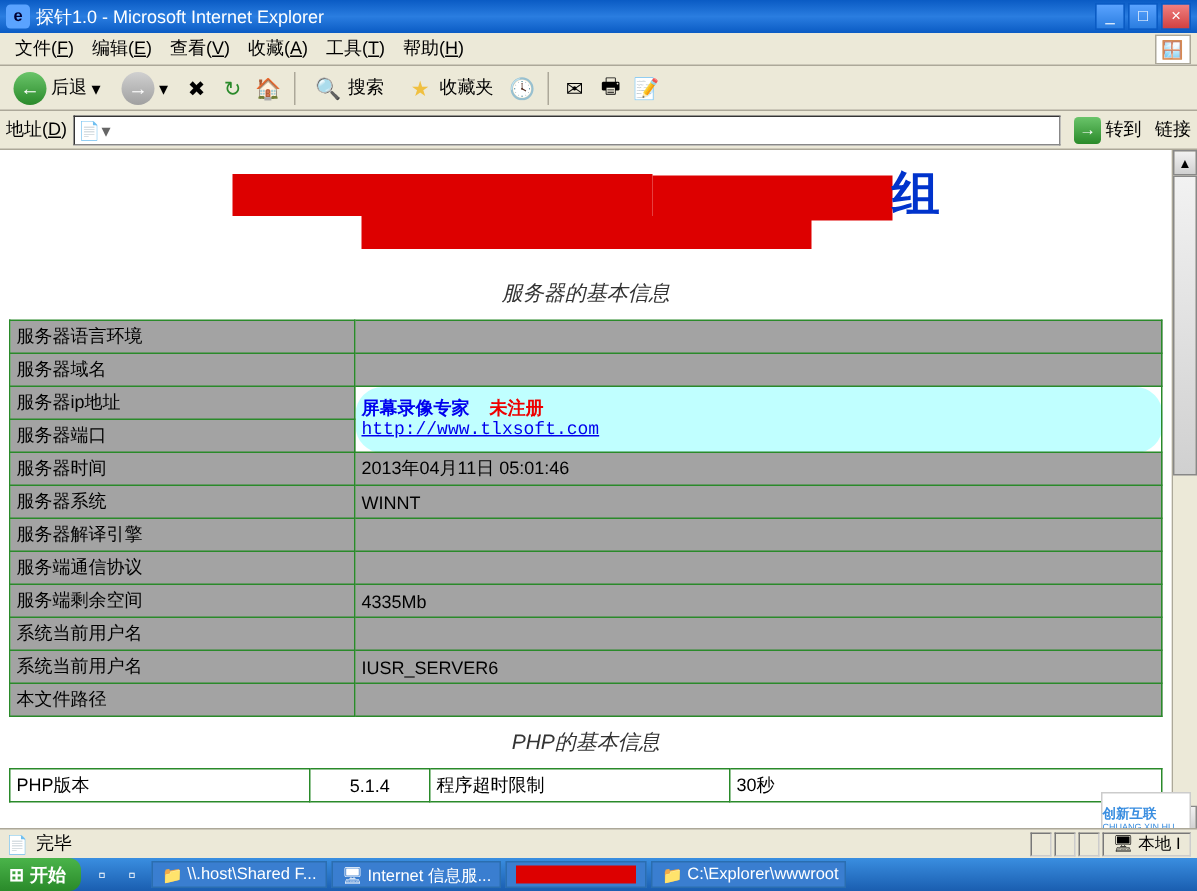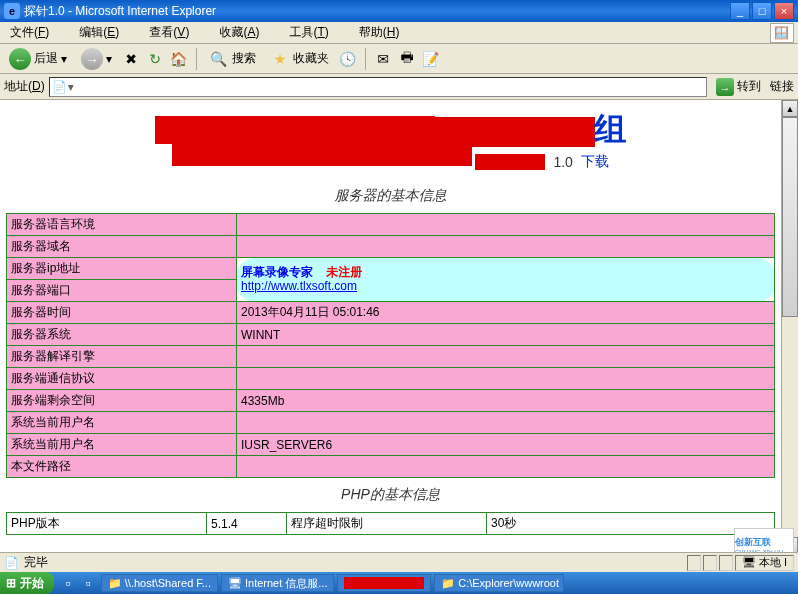--- a/index.html
+++ b/index.html
@@ -4,21 +4,21 @@
 <style>
 * { margin: 0; padding: 0; box-sizing: border-box; font-family: "SimSun", "宋体", sans-serif; }
 body { background: #ece9d8; font-size: 12px; overflow: hidden; width: 798px; height: 594px; }
 .titlebar { background: linear-gradient(to bottom, #0a5bc4, #2a7de0 50%, #0a5bc4); height: 22px; display: flex; align-items: center; color: #fff; padding: 0 4px; justify-content: space-between; }
 .title-left { display: flex; align-items: center; gap: 4px; }
 .ie-icon { width: 16px; height: 16px; background: #5aa3ff; border-radius: 3px; display: inline-flex; align-items: center; justify-content: center; color: #003; font-weight: bold; font-size: 11px; }
 .title-buttons { display: flex; gap: 2px; }
 .title-btn { width: 20px; height: 18px; background: linear-gradient(#5aa3ff, #2a7de0); border: 1px solid #0a5bc4; color: #fff; display: flex; align-items: center; justify-content: center; font-size: 11px; cursor: pointer; }
 .title-btn.close { background: linear-gradient(#f08080, #d04040); }
 .menubar { background: #ece9d8; height: 22px; display: flex; align-items: center; padding: 0 4px; border-bottom: 1px solid #aca899; justify-content: space-between; }
-.menu-items { display: flex; gap: 18px; }
+.menu-items { display: flex; gap: 0; }
 .menu-item { padding: 2px 6px; cursor: pointer; }
 .menu-item u { text-decoration: underline; }
 .win-logo { width: 24px; height: 20px; background: #fff; border: 1px solid #aca899; display: flex; align-items: center; justify-content: center; }
 .win-flag { font-size: 12px; }
 .toolbar { background: #ece9d8; height: 30px; display: flex; align-items: center; padding: 0 4px; border-bottom: 1px solid #aca899; gap: 4px; }
 .tb-btn { display: flex; align-items: center; gap: 3px; padding: 2px 5px; cursor: pointer; }
 .tb-icon { width: 20px; height: 20px; display: inline-flex; align-items: center; justify-content: center; font-size: 14px; }
 .back-circle { width: 22px; height: 22px; border-radius: 50%; background: linear-gradient(#6ac46a, #2a8a2a); color: #fff; display: flex; align-items: center; justify-content: center; font-size: 13px; }
 .fwd-circle { width: 22px; height: 22px; border-radius: 50%; background: linear-gradient(#d0d0d0, #a0a0a0); color: #fff; display: flex; align-items: center; justify-content: center; font-size: 13px; }
 .sep { width: 1px; height: 22px; background: #aca899; margin: 0 3px; }
@@ -39,29 +39,29 @@
 .banner-area { text-align: center; padding: 8px 0; }
 .banner-row1 { display: flex; justify-content: center; align-items: center; gap: 0; }
 .red1 { width: 280px; height: 28px; }
 .blue-text { color: #0033cc; font-size: 32px; font-weight: bold; font-family: "SimHei", sans-serif; position: relative; }
 .red2 { width: 300px; height: 22px; margin: -8px auto 4px; }
 .sub-line { color: #333; font-size: 14px; position: relative; display: inline-flex; align-items: center; gap: 8px; }
 .red3 { width: 70px; height: 16px; }
 .dl-link { color: #0033cc; cursor: pointer; }
 .section-title { text-align: center; font-size: 14px; padding: 6px 0; color: #333; font-style: italic; }
 table.info { width: calc(100% - 12px); margin: 2px 6px; border-collapse: collapse; }
-table.info td { border: 1px solid #2a8a2a; padding: 2px 4px; font-size: 12px; background: #f9a8d4; }
+table.info td { border: 1px solid #2a8a2a; padding: 2px 4px; font-size: 12px; background: #a3a3a3; }
 .label-cell { width: 230px; }
 .watermark { background: #c0ffff !important; border-radius: 18px; }
 .wm-blue { color: #0000ee; font-weight: bold; }
 .wm-red { color: #ee0000; font-weight: bold; }
-.wm-url { color: #0000ee; text-decoration: underline; font-family: Liberation Sans, sans-serif; }
+.wm-url { color: #0000ee; text-decoration: underline; font-family: Liberation Mono, monospace; }
 table.php { width: calc(100% - 12px); margin: 2px 6px; border-collapse: collapse; padding-left: 24px; }
 table.php td { border: 1px solid #2a8a2a; padding: 2px 4px; font-size: 12px; }
-.col1 { width: 200px; } .col2 { width: 80px; } .col3 { width: 200px; }
+.col1 { width: 200px; } .col2 { width: 80px; text-align: center; } .col3 { width: 200px; }
 .statusbar { position: absolute; bottom: 22px; left: 0; right: 0; height: 20px; background: #ece9d8; border-top: 1px solid #aca899; display: flex; align-items: center; padding: 0 4px; justify-content: space-between; }
 .status-right { display: flex; align-items: center; gap: 2px; }
 .status-panel { border: 1px inset #ccc; padding: 1px 6px; height: 16px; display: flex; align-items: center; gap: 3px; font-size: 11px; }
 .taskbar { position: absolute; bottom: 0; left: 0; right: 0; height: 22px; background: linear-gradient(to bottom, #3a8ee0, #1a5eb0); display: flex; align-items: center; }
 .start-btn { background: linear-gradient(to bottom, #4ab44a, #2a8a2a); color: #fff; padding: 0 10px 0 6px; height: 100%; display: flex; align-items: center; gap: 4px; font-weight: bold; cursor: pointer; border-radius: 0 8px 8px 0; }
 .task-item { background: #3a7ed0; border: 1px solid #2a6eb0; color: #fff; padding: 0 6px; height: 18px; margin-left: 3px; display: flex; align-items: center; gap: 3px; font-size: 11px; cursor: pointer; max-width: 130px; overflow: hidden; white-space: nowrap; }
 .brand-logo { position: absolute; right: 4px; bottom: 26px; width: 60px; height: 40px; background: #fff; display: flex; align-items: flex-start; justify-content: center; font-size: 9px; color: #3a8ee0; border: 1px solid #ccc; flex-direction: column; }
 </style>
 </head>
 <body>
@@ -135,25 +135,20 @@
 </div>
 
 <div class="content-wrap">
 <div class="content">
   <div class="banner-area">
     <div class="banner-row1">
       <span class="redact red1"></span>
       <span class="blue-text"><span class="redact" style="width:160px;height:30px;vertical-align:middle"></span><span>组</span></span>
     </div>
     <div class="redact red2"></div>
-    <div class="sub-line">
-      <span class="redact red3"></span>
-      <span>1.0</span>
-      <span class="dl-link">下载</span>
-    </div>
   </div>
 
   <div class="section-title">服务器的基本信息</div>
   <table class="info">
     <tbody id="server-tbody">
           <tr>
             <td class="label-cell">服务器语言环境</td>
             <td></td>
           </tr>
           <tr>

